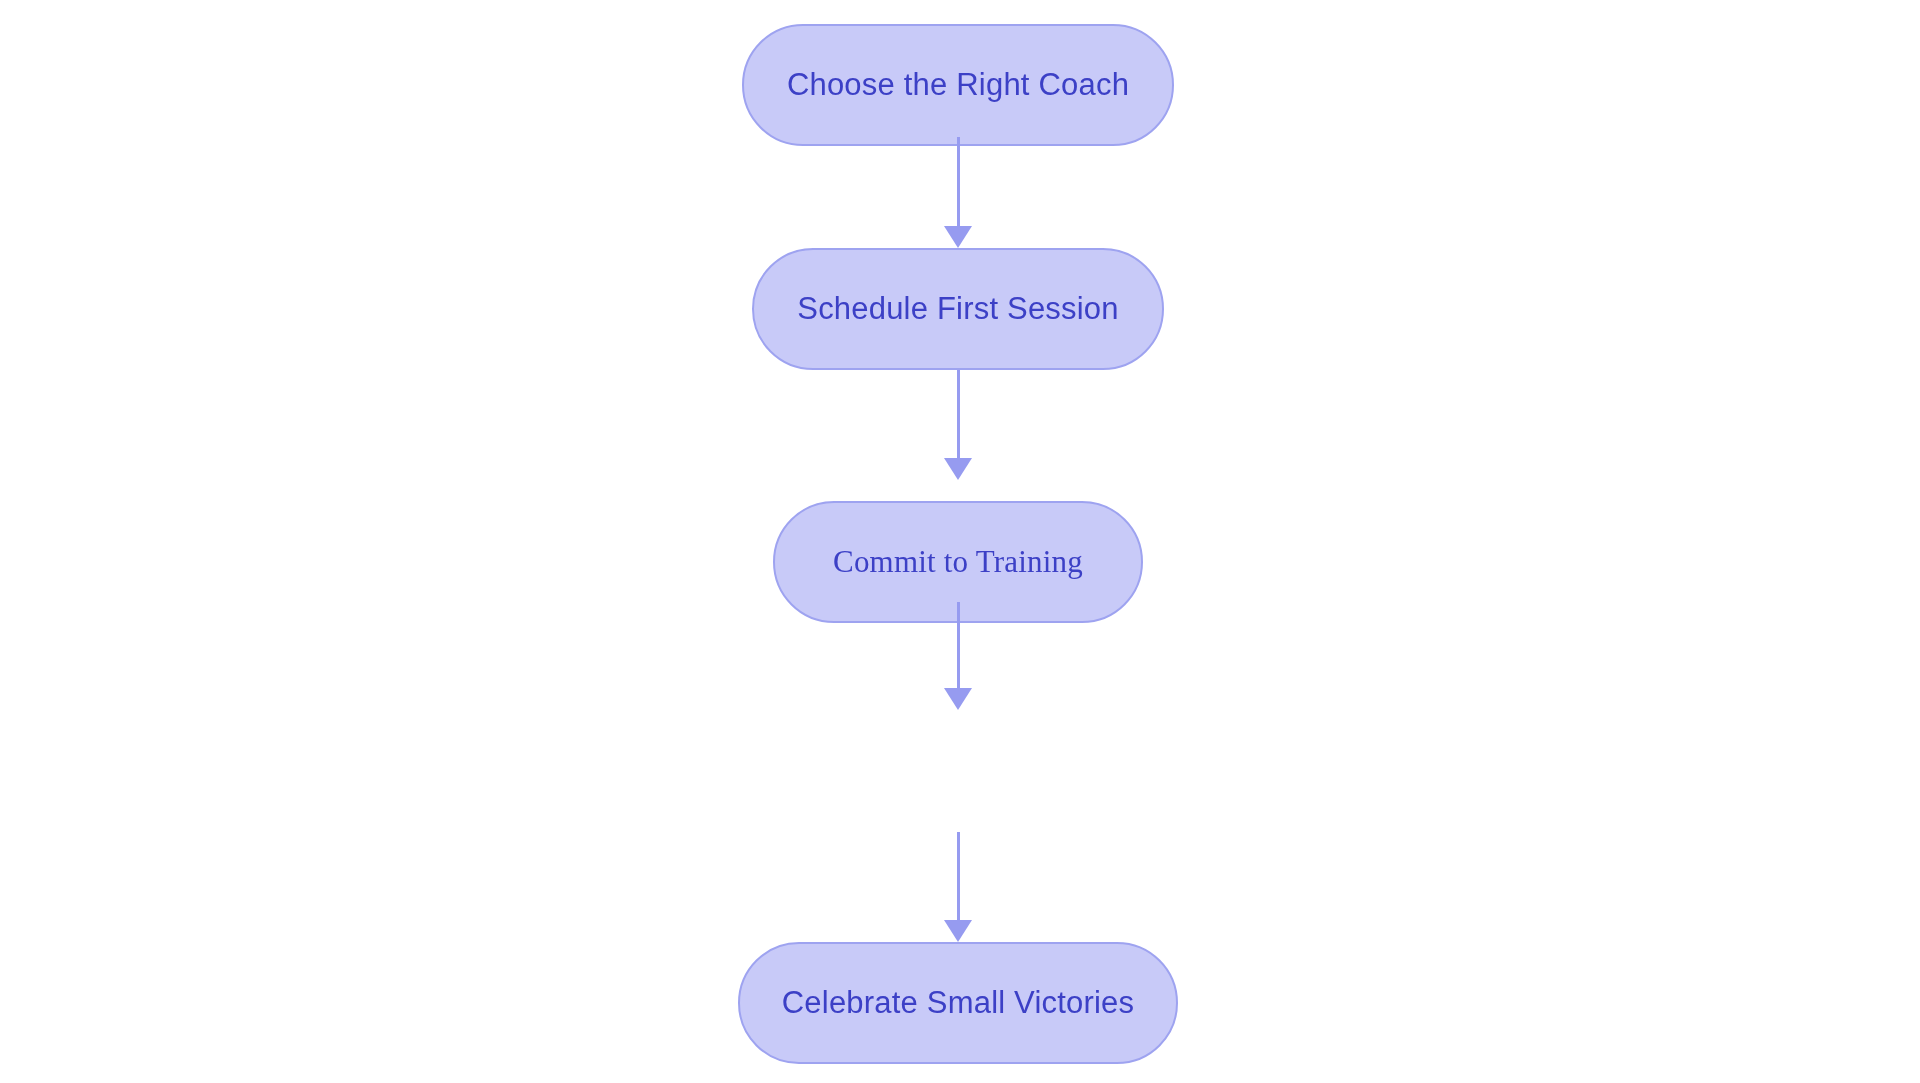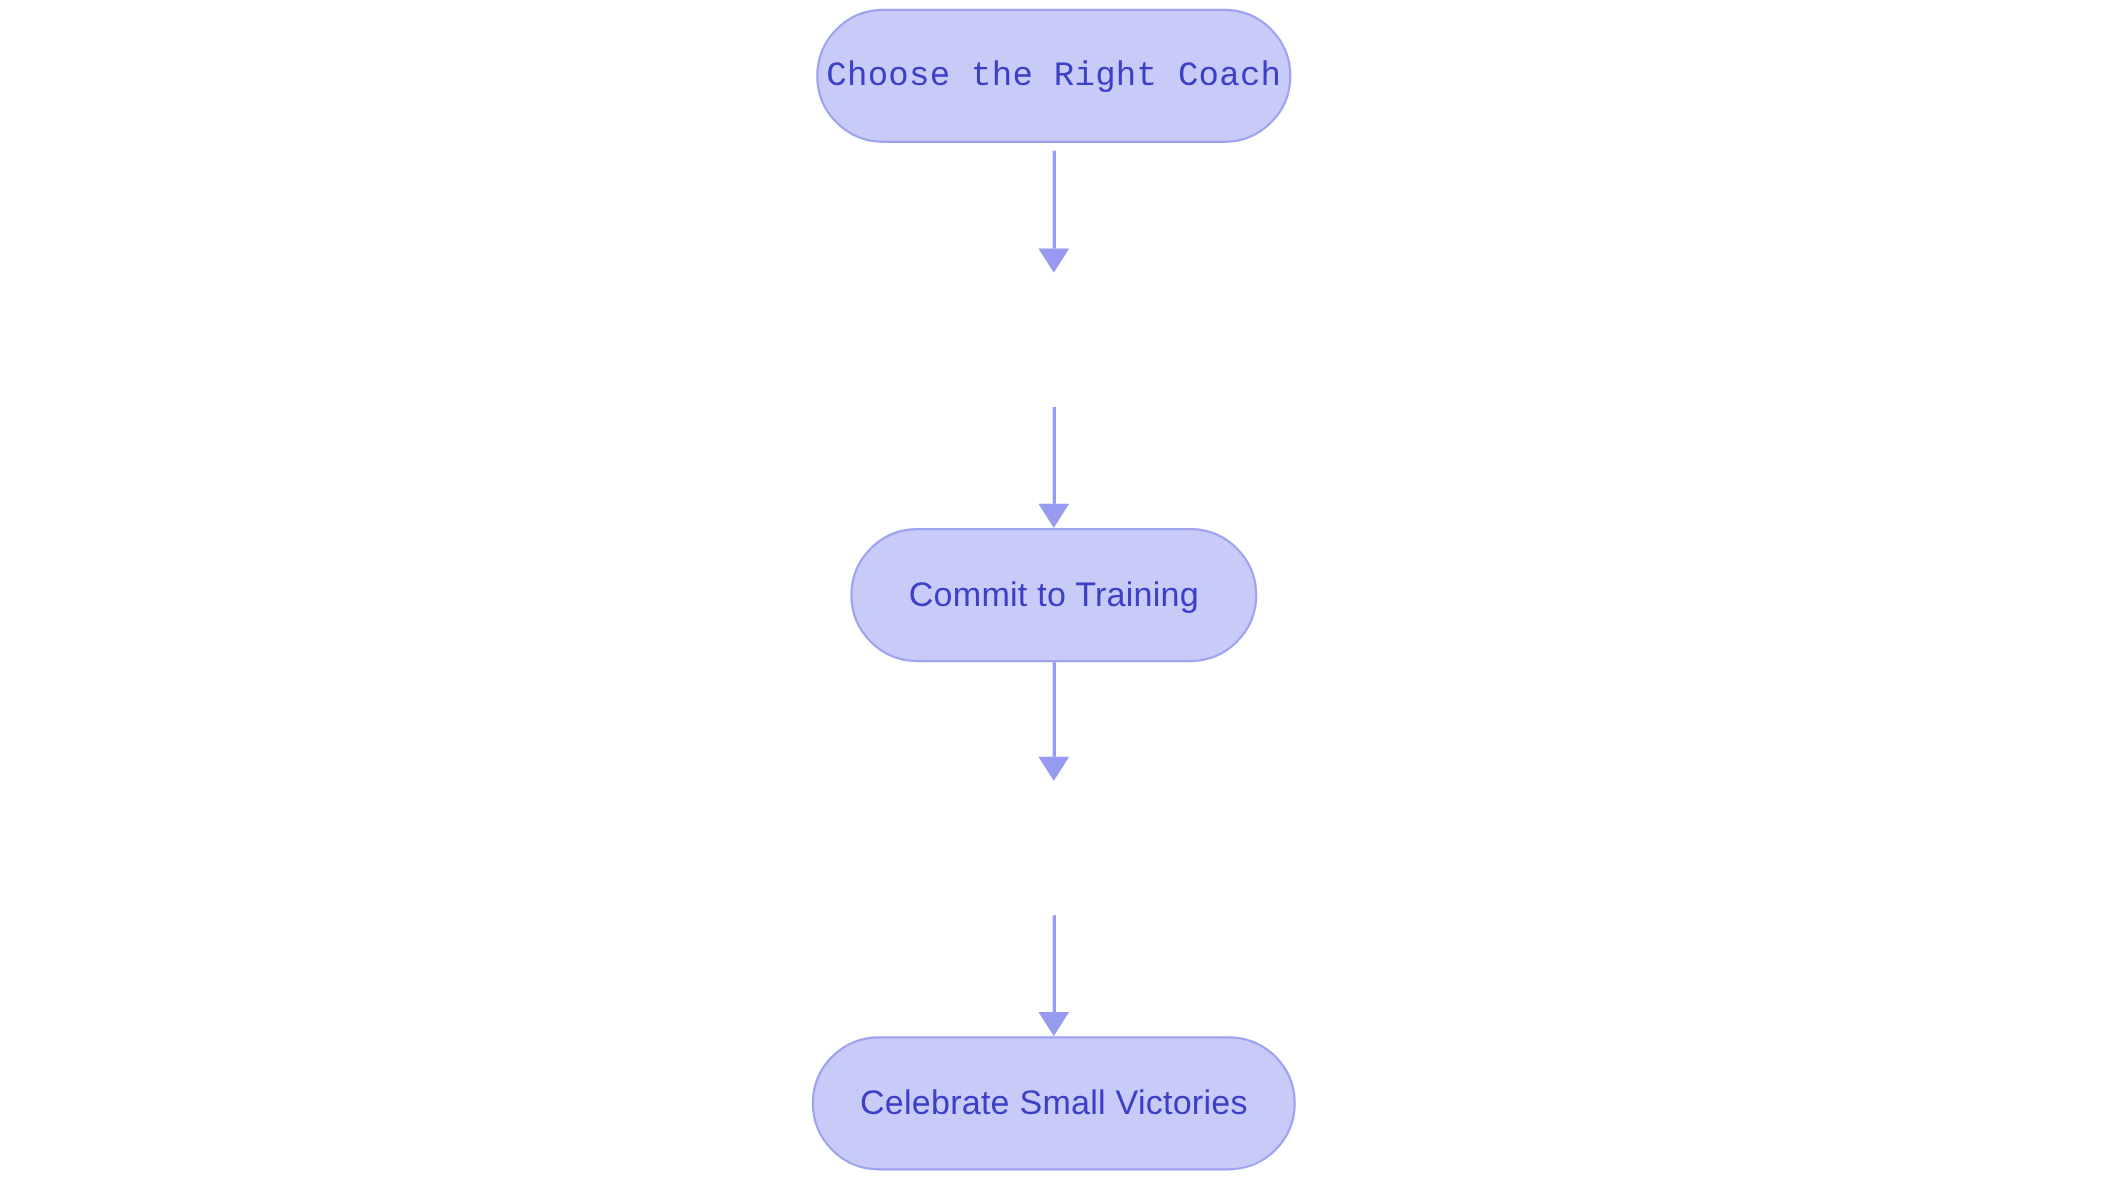--- a/index.html
+++ b/index.html
@@ -31,23 +31,23 @@
     border: 2px solid var(--node_border);
     display: flex;
     align-items: center;
     justify-content: center;
     color: var(--node_text);
     font-size: 31px;
     font-weight: 500;
     letter-spacing: 0.2px;
     white-space: nowrap;
   }
-  .node-1 { top: 8px;  width: 432px; font-family: Liberation Mono, monospace; }
+  .node-1 { top: 24px;  width: 432px; }
   .node-2 { top: 248px; width: 412px; }
-  .node-3 { top: 480px; width: 370px; }
+  .node-3 { top: 501px; width: 370px; font-family: Liberation Serif, serif; }
   .node-4 { top: 710px; width: 316px; }
   .node-5 { top: 942px; width: 440px; }
 
   .flow-arrow {
     position: absolute;
     left: 958px;
     transform: translateX(-50%);
     width: 28px;
     display: flex;
     flex-direction: column;
@@ -77,20 +77,23 @@
 
   <div class="flow-node node-1">
     <span>Choose the Right Coach</span>
   </div>
 
   <div class="flow-arrow arrow-1">
     <div class="shaft"></div>
     <div class="head"></div>
   </div>
 
+  <div class="flow-node node-2">
+    <span>Schedule First Session</span>
+  </div>
 
   <div class="flow-arrow arrow-2">
     <div class="shaft"></div>
     <div class="head"></div>
   </div>
 
   <div class="flow-node node-3">
     <span>Commit to Training</span>
   </div>
 

